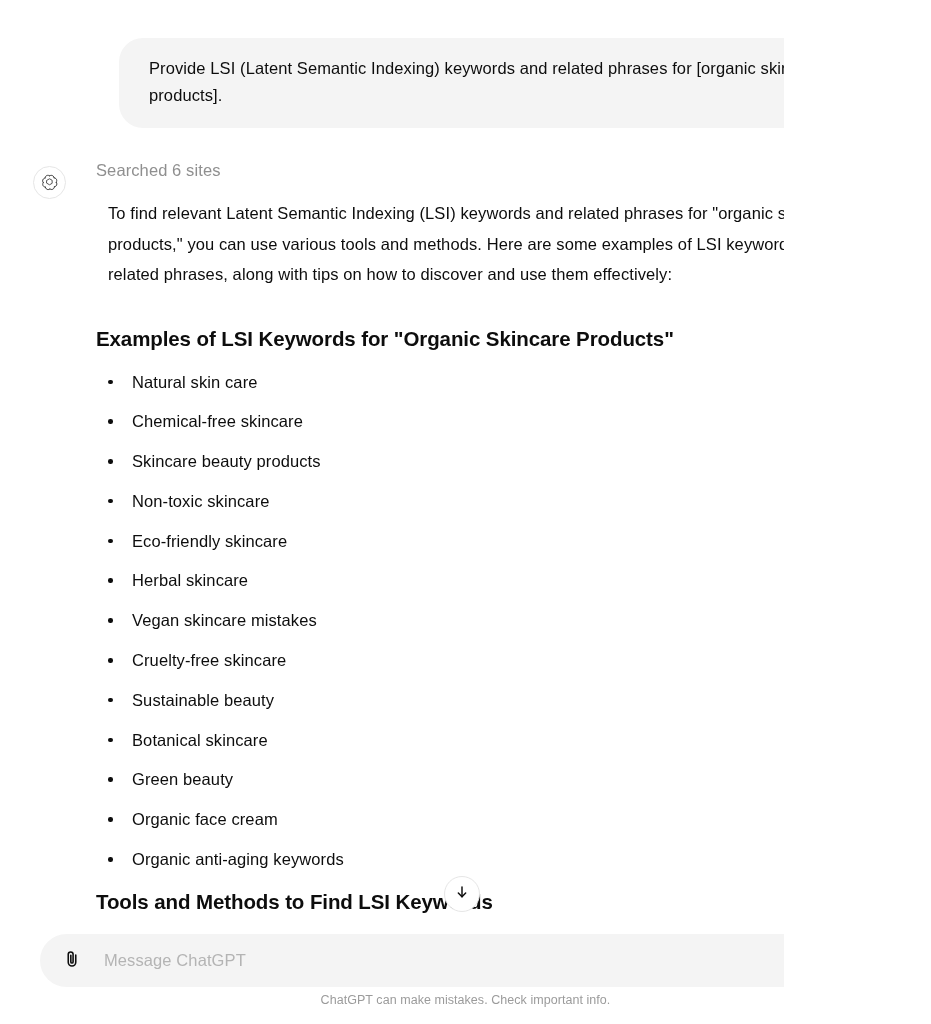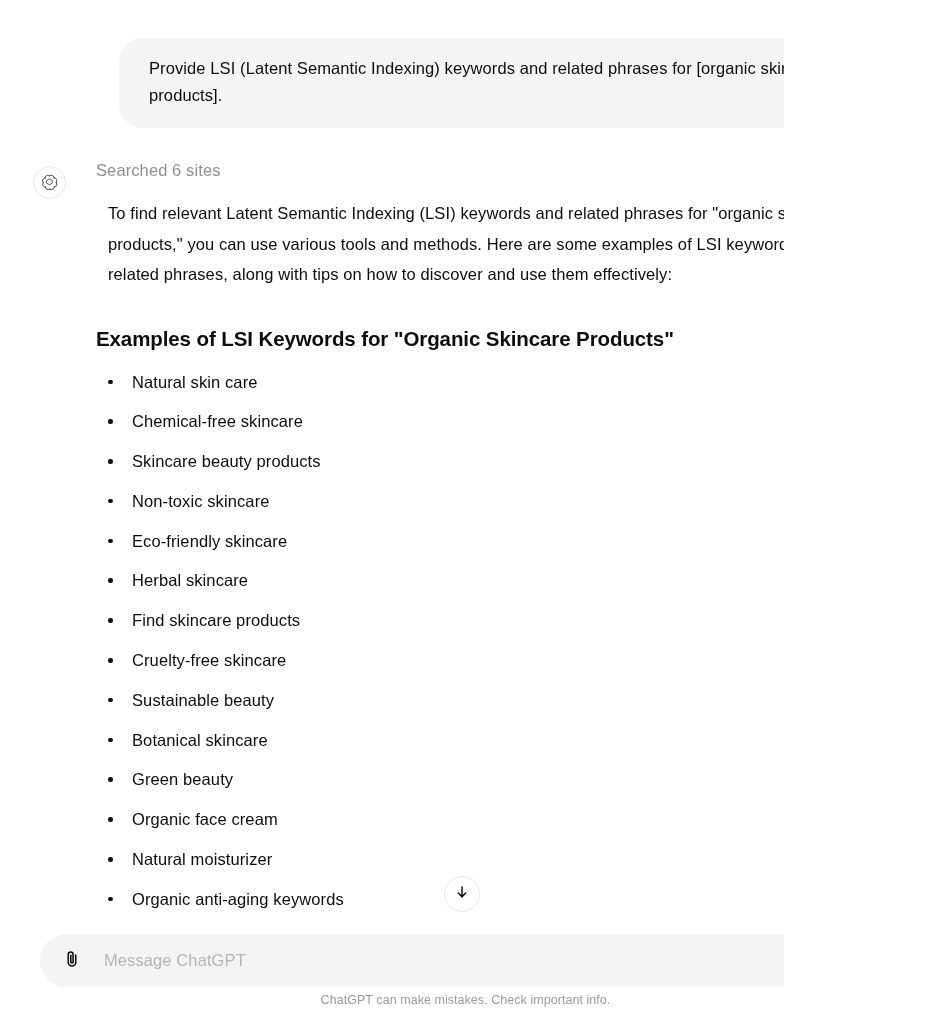--- a/index.html
+++ b/index.html
@@ -261,27 +261,26 @@
 
         <h2 class="section-heading">Examples of LSI Keywords for "Organic Skincare Products"</h2>
 
         <ul class="kw-list" id="kw-list">
             <li><span class="bullet"></span><span>Natural skin care</span></li>
             <li><span class="bullet"></span><span>Chemical-free skincare</span></li>
             <li><span class="bullet"></span><span>Skincare beauty products</span></li>
             <li><span class="bullet"></span><span>Non-toxic skincare</span></li>
             <li><span class="bullet"></span><span>Eco-friendly skincare</span></li>
             <li><span class="bullet"></span><span>Herbal skincare</span></li>
-            <li><span class="bullet"></span><span>Find skincare products</span></li>
+            <li><span class="bullet"></span><span>Vegan skincare mistakes</span></li>
             <li><span class="bullet"></span><span>Cruelty-free skincare</span></li>
             <li><span class="bullet"></span><span>Sustainable beauty</span></li>
             <li><span class="bullet"></span><span>Botanical skincare</span></li>
             <li><span class="bullet"></span><span>Green beauty</span></li>
             <li><span class="bullet"></span><span>Organic face cream</span></li>
-            <li><span class="bullet"></span><span>Natural moisturizer</span></li>
             <li><span class="bullet"></span><span>Organic anti-aging keywords</span></li>
           </ul>
 
         <h2 class="heading-clipped">Tools and Methods to Find LSI Keywords</h2>
 
       </div>
     </div>
   </div>
 
   <div class="scroll-btn">

